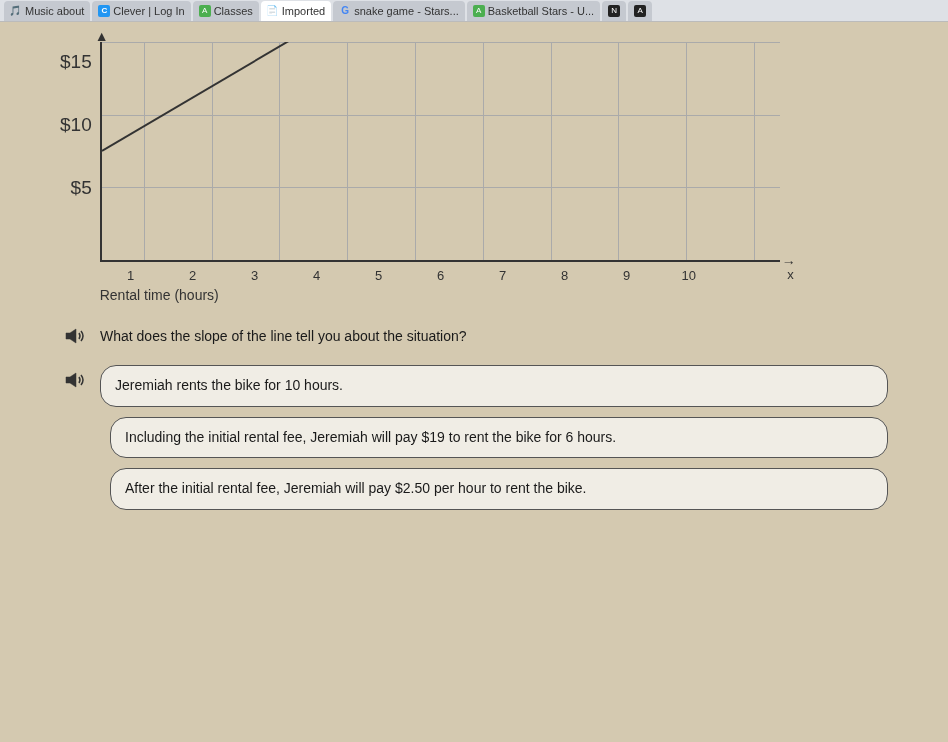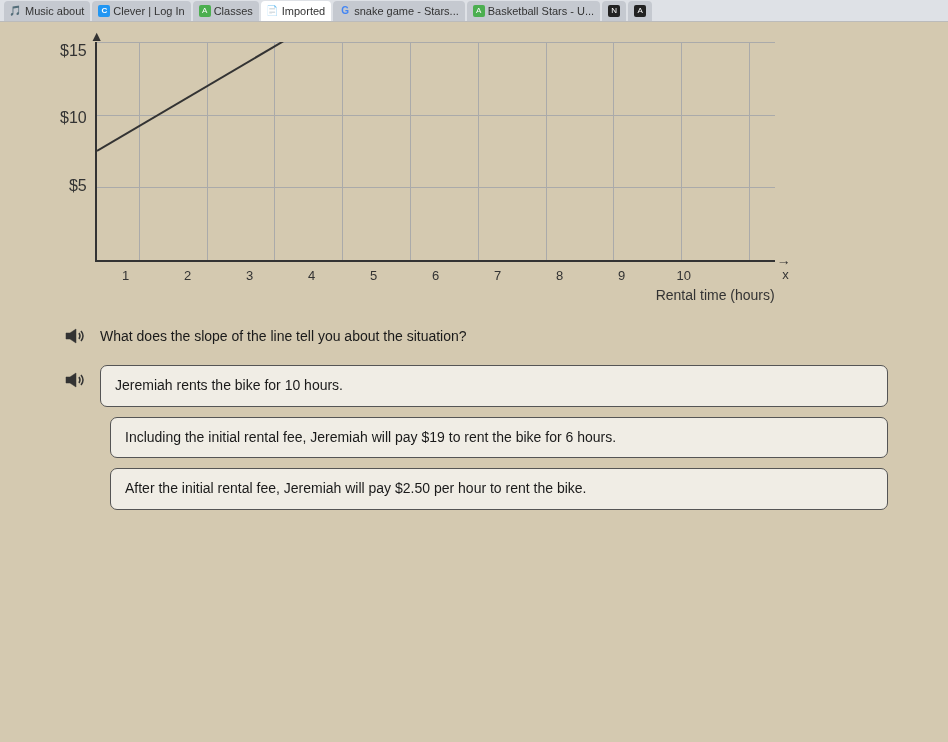--- a/index.html
+++ b/index.html
@@ -75,23 +75,24 @@
       display: flex;
       flex-direction: column;
       justify-content: space-between;
       align-items: flex-end;
       padding-right: 8px;
       height: 220px;
       padding-top: 0px;
     }
 
     .y-label {
-      font-size: 16px;
+      font-size: 19px;
       color: #333;
       font-weight: normal;
+      margin-top: 9px;
     }
 
     .chart-area {
       position: relative;
       width: 680px;
       height: 220px;
       border-left: 2px solid #333;
       border-bottom: 2px solid #333;
     }
 
@@ -188,21 +189,21 @@
       width: 30px;
       height: 30px;
       display: flex;
       align-items: center;
       justify-content: center;
       flex-shrink: 0;
     }
 
     .answer-box {
       border: 1.5px solid #555;
-      border-radius: 7px;
+      border-radius: 16px;
       padding: 10px 14px;
       background: #f0ede5;
       font-size: 14px;
       color: #1a1a1a;
       line-height: 1.4;
       flex: 1;
       cursor: pointer;
     }
 
     
@@ -295,21 +296,21 @@
           <div style="width:62px; text-align:center; font-size:13px; color:#333;">3</div>
           <div style="width:62px; text-align:center; font-size:13px; color:#333;">4</div>
           <div style="width:62px; text-align:center; font-size:13px; color:#333;">5</div>
           <div style="width:62px; text-align:center; font-size:13px; color:#333;">6</div>
           <div style="width:62px; text-align:center; font-size:13px; color:#333;">7</div>
           <div style="width:62px; text-align:center; font-size:13px; color:#333;">8</div>
           <div style="width:62px; text-align:center; font-size:13px; color:#333;">9</div>
           <div style="width:62px; text-align:center; font-size:13px; color:#333;">10</div>
         </div>
 
-        <div style="text-align:right; font-size:14px; color:#333; margin-top:4px; margin-left:0px;">Rental time (hours)</div>
+        <div style="text-align:left; font-size:14px; color:#333; margin-top:4px; margin-left:0px;">Rental time (hours)</div>
       </div>
     </div>
   </div>
 
   <div class="question-section">
     <div class="question-row">
       <div class="speaker-icon">
         <svg class="speaker-svg" viewBox="0 0 24 24" fill="none">
           <polygon points="3,9 7,9 13,5 13,19 7,15 3,15" fill="#333" stroke="#333" stroke-width="0.5"></polygon>
           <path d="M16,9 Q18,12 16,15" stroke="#333" stroke-width="1.5" fill="none"></path>

